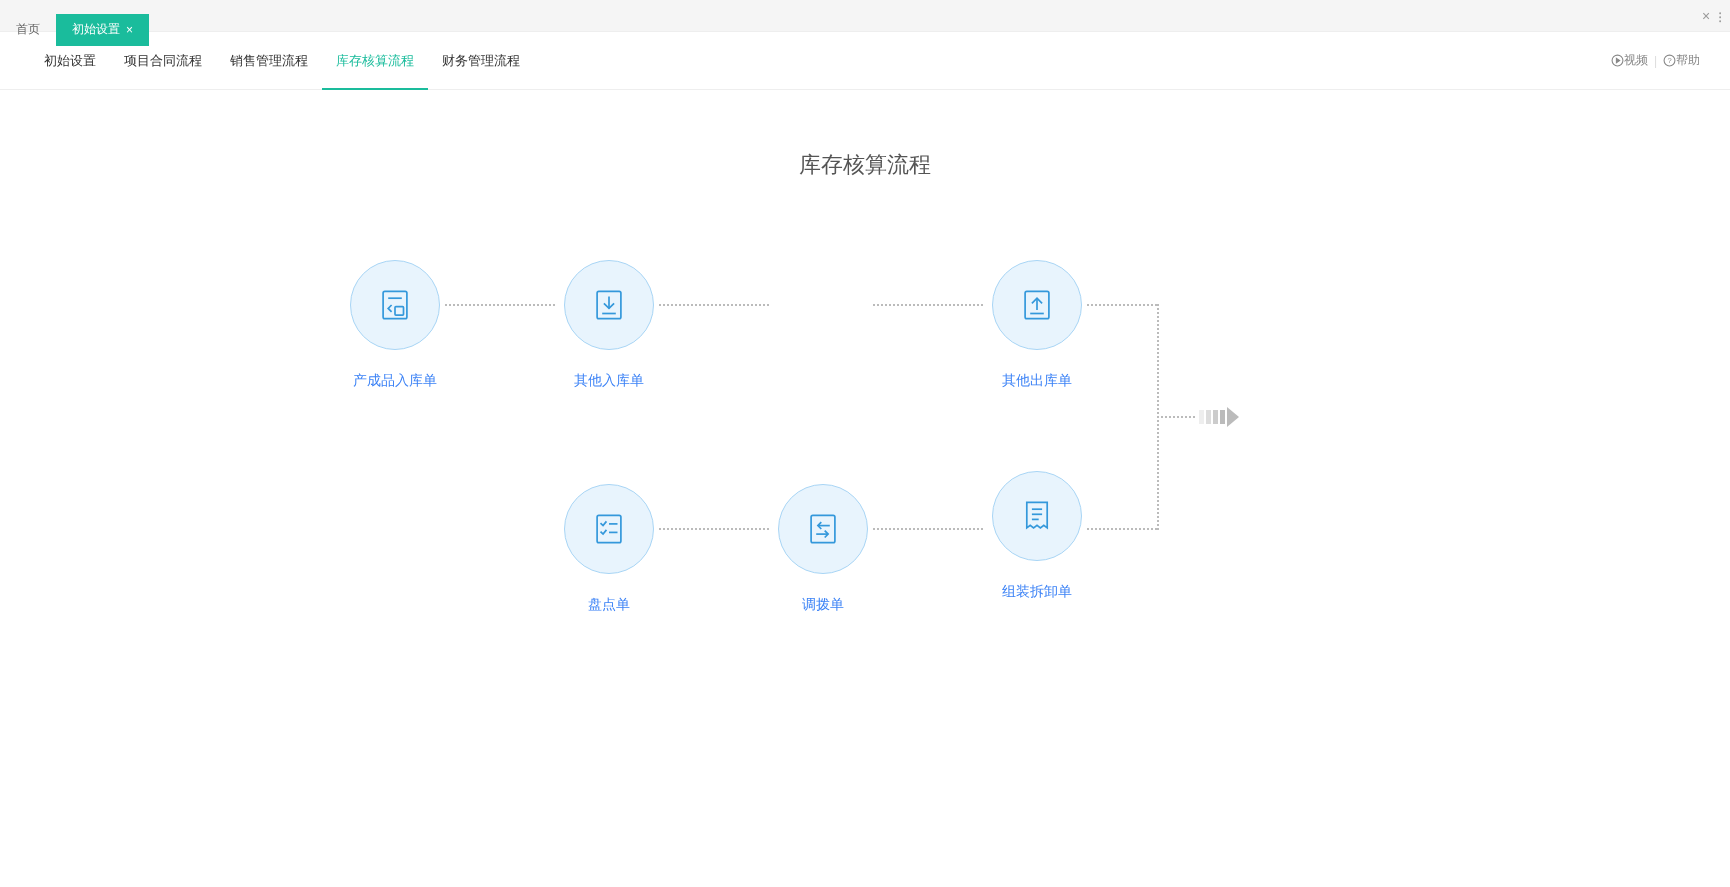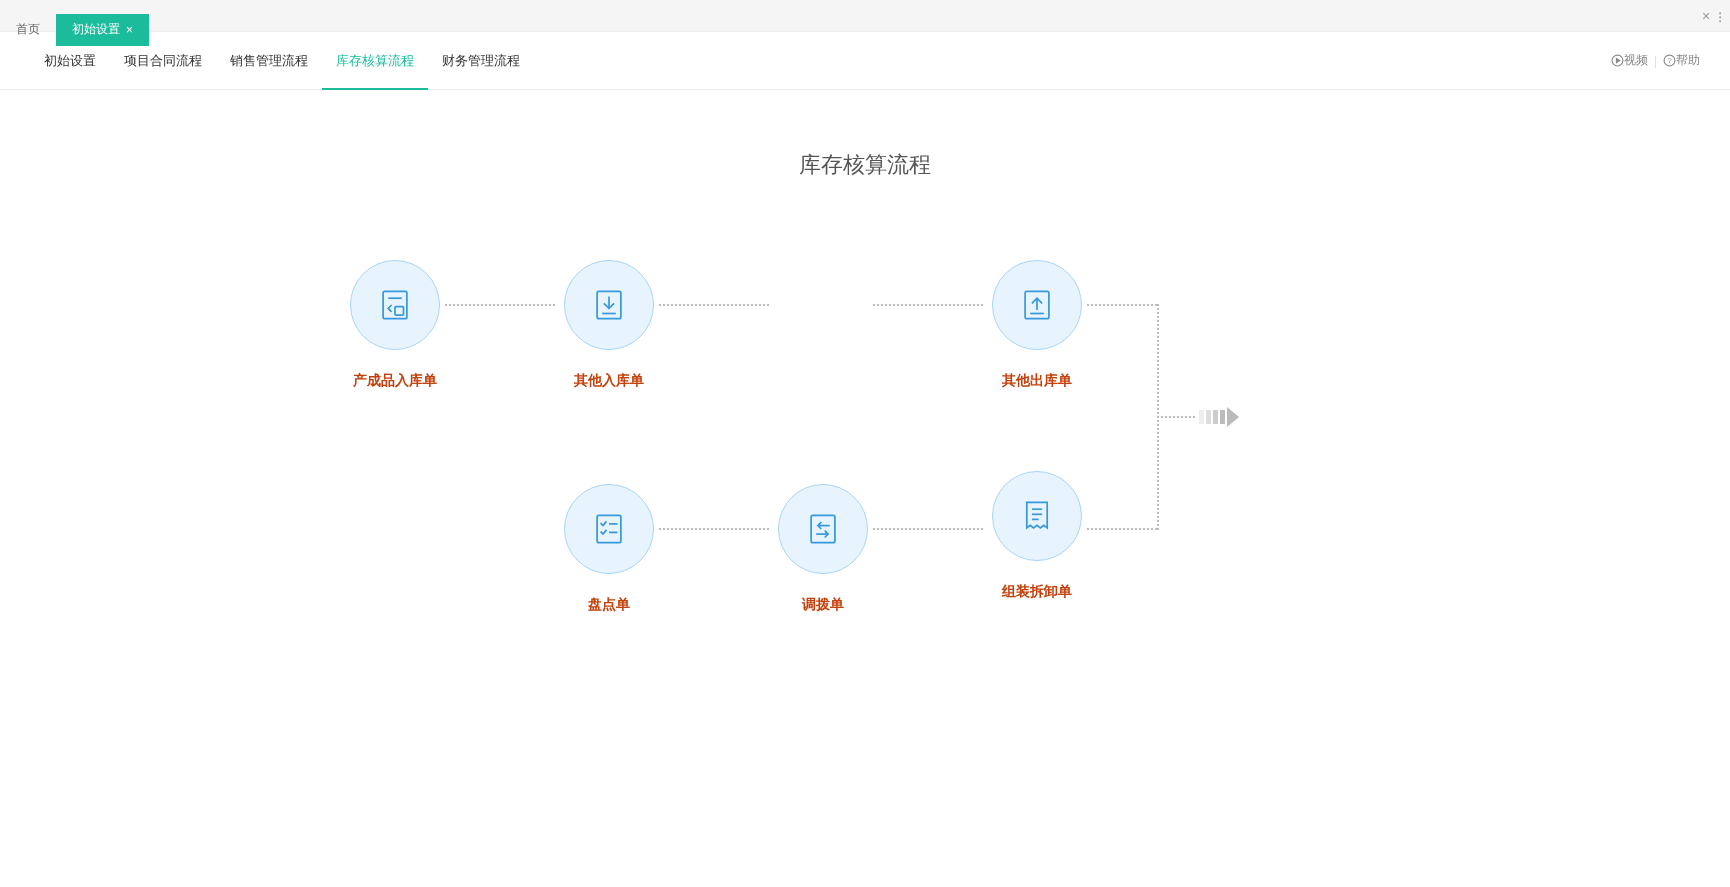--- a/index.html
+++ b/index.html
@@ -21,21 +21,21 @@
 
 .content { padding: 40px 30px; }
 .page-title { text-align: center; font-size: 22px; color: #555; font-weight: 400; margin-top: 20px; margin-bottom: 80px; }
 
 .diagram { position: relative; width: 1060px; margin: 0 auto; height: 440px; }
 
 .node { position: absolute; width: 120px; text-align: center; }
 .circle { width: 90px; height: 90px; border-radius: 50%; margin: 0 auto 22px; display: flex; align-items: center; justify-content: center; cursor: pointer; }
 .circle.blue { background: #e8f4fd; border: 1px solid #a8d5f5; }
 .circle.green { background: #e7f8ee; border: 1px solid #9fe0b8; }
-.node-label { font-size: 14px; color: #c2410c; font-weight: 700; }
+.node-label { font-size: 14px; color: #3b82f6; font-weight: 400; }
 
 .connector { position: absolute; border-top: 2px dotted #bbb; }
 .connector.v { border-top: none; border-left: 2px dotted #bbb; }
 
 .arrow-gradient { position: absolute; display: flex; align-items: center; }
 .arrow-gradient .bar { width: 5px; height: 14px; margin-right: 2px; }
 .arrow-gradient .tri { width: 0; height: 0; border-left: 12px solid #bbb; border-top: 10px solid transparent; border-bottom: 10px solid transparent; }
 
 svg.icon { width: 34px; height: 34px; }
 .blue svg.icon { stroke: #3498db; fill: none; stroke-width: 2; }

